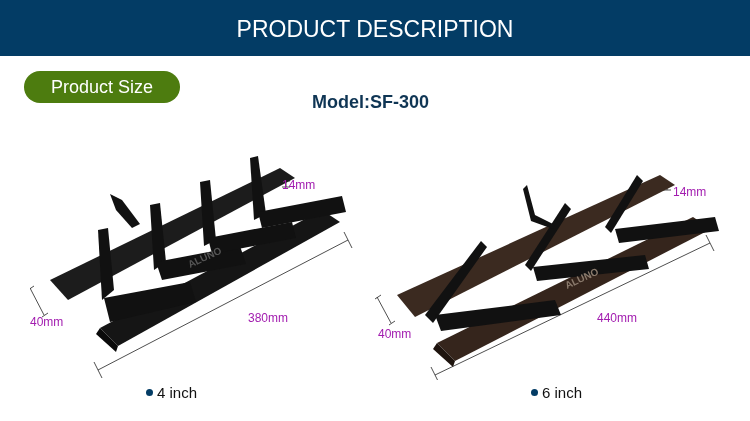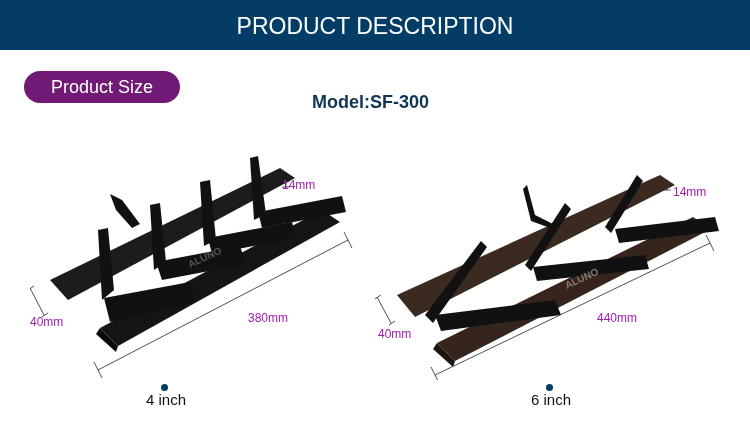--- a/index.html
+++ b/index.html
@@ -1,26 +1,26 @@
 <!DOCTYPE html>
 <html><head>
 <meta charset="utf-8">
 <style>
   html, body { margin:0; padding:0; }
   body { width:750px; height:421px; background:#ffffff; position:relative; overflow:hidden;
          font-family:"Liberation Sans", sans-serif; }
-  .header { position:absolute; left:0; top:0; width:750px; height:50px; background:#033c65;
+  .header { position:absolute; left:0; top:0; width:750px; height:56px; background:#033c65;
             display:flex; align-items:center; justify-content:center; }
   .header-title { color:#ffffff; font-size:23px; letter-spacing:0px; padding-top:2px; }
   .pill { position:absolute; left:24px; top:71px; width:156px; height:32px; border-radius:16px;
-          background:#701a75; color:#fff; font-size:18px; display:flex; align-items:center; justify-content:center; }
+          background:#4d7c0f; color:#fff; font-size:18px; display:flex; align-items:center; justify-content:center; }
   .model { position:absolute; left:312px; top:92px; font-size:18px; color:#0f3554; font-weight:bold;text-align:center; }
   .product { position:absolute; }
   .dim { position:absolute; font-size:12px; color:#a21caf; }
-  .variant { position:absolute; font-size:15px; color:#111; display:flex; align-items:center;flex-direction:column; }
+  .variant { position:absolute; font-size:15px; color:#111; display:flex; align-items:center; }
   .bullet { width:7px; height:7px; border-radius:50%; background:#033c65; margin-right:4px; display:inline-block; }
 </style>
 </head>
 <body>
 
 <div class="header">
   <span class="header-title">PRODUCT DESCRIPTION</span>
 </div>
 
 <div class="pill">Product Size</div>

